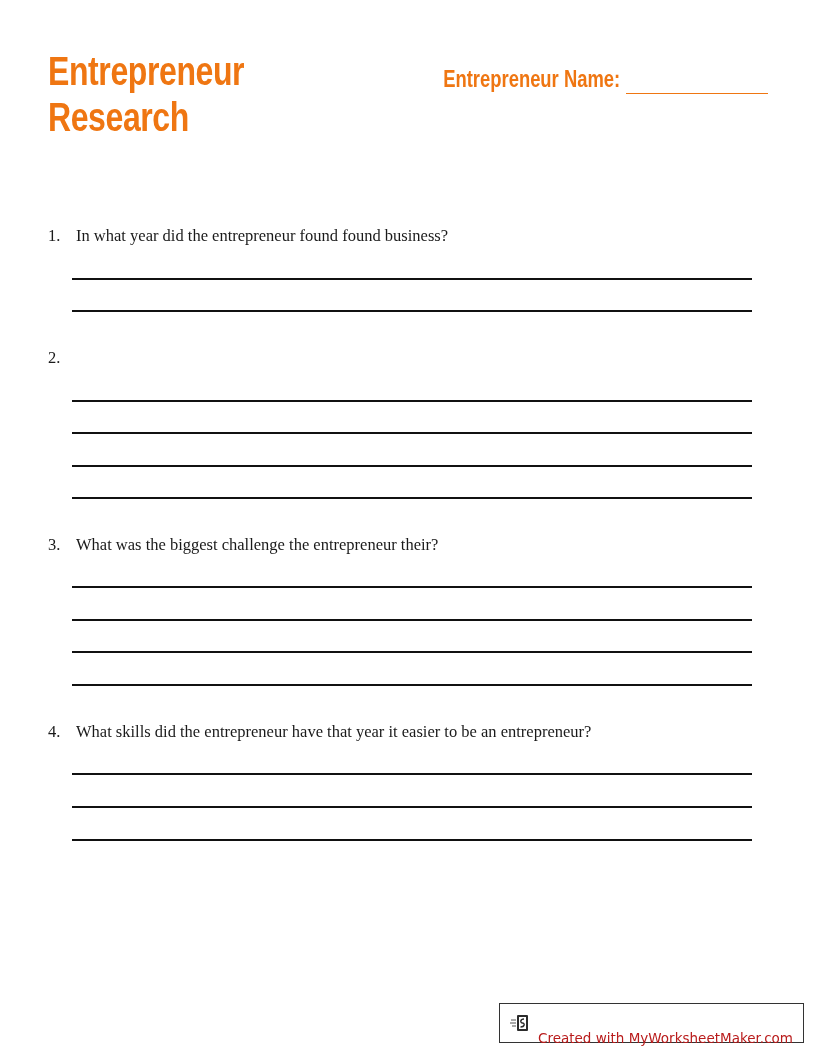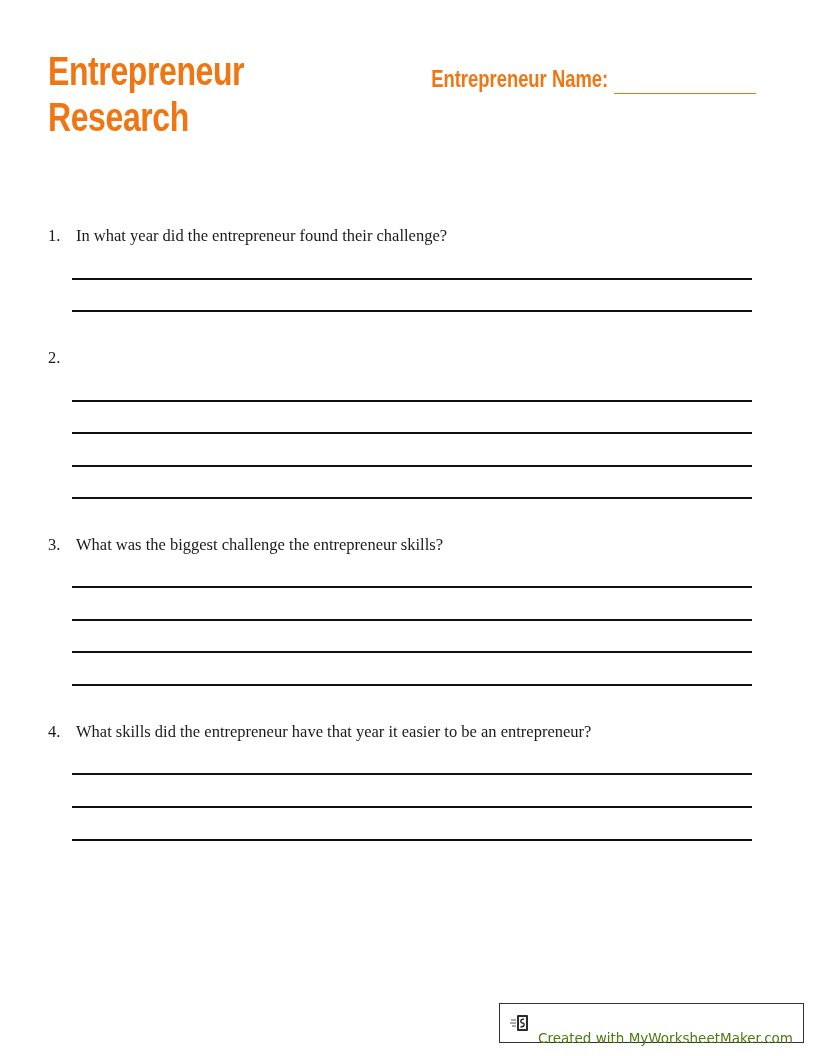--- a/index.html
+++ b/index.html
@@ -25,21 +25,21 @@
       font-size: 40px;
       line-height: 46px;
       color: #ef7612;
       transform: scaleX(0.8);
       transform-origin: left top;
       letter-spacing: -0.5px;
     }
     .title span { display: block; }
     .name-fields {
       position: absolute;
-      right: 60px;
+      right: 48px;
       top: 50px;
       width: 420px;
     }
     .field-row {
       display: flex;
       justify-content: flex-end;
       align-items: flex-end;
       height: 44px;
     }
     .field-label {
@@ -95,21 +95,21 @@
       background: #ffffff;
     }
     .badge-icon {
       width: 22px;
       height: 22px;
       margin-right: 6px;
     }
     .badge-text {
       font-family: "DejaVu Sans", sans-serif;
       font-size: 13.5px;
-      color: #4d7c0f;
+      color: #b91c1c;
       margin-top: 30px;
     }
   </style>
 </head>
 <body>
 
 <h1 class="title">
   <span>Entrepreneur</span>
   <span>Research</span>
 </h1>
@@ -117,40 +117,40 @@
 <div class="name-fields">
   <div class="field-row">
     <span class="field-label">Entrepreneur Name:</span>
     <span class="field-line"></span>
   </div>
 </div>
 
 <div class="question" style="top:226px;">
   <div class="q-text">
     <span class="q-num">1.</span>
-    <span>In what year did the entrepreneur found their challenge?</span>
+    <span>In what year did the entrepreneur found found business?</span>
   </div>
   <div class="answer-line" style="top:52px;"></div>
   <div class="answer-line" style="top:84px;"></div>
 </div>
 
 <div class="question" style="top:348px;">
   <div class="q-text">
     <span class="q-num">2.</span>
   </div>
   <div class="answer-line" style="top:52px;"></div>
   <div class="answer-line" style="top:84px;"></div>
   <div class="answer-line" style="top:117px;"></div>
   <div class="answer-line" style="top:149px;"></div>
 </div>
 
 <div class="question" style="top:535px;">
   <div class="q-text">
     <span class="q-num">3.</span>
-    <span>What was the biggest challenge the entrepreneur skills?</span>
+    <span>What was the biggest challenge the entrepreneur their?</span>
   </div>
   <div class="answer-line" style="top:51px;"></div>
   <div class="answer-line" style="top:84px;"></div>
   <div class="answer-line" style="top:116px;"></div>
   <div class="answer-line" style="top:149px;"></div>
 </div>
 
 <div class="question" style="top:722px;">
   <div class="q-text">
     <span class="q-num">4.</span>

